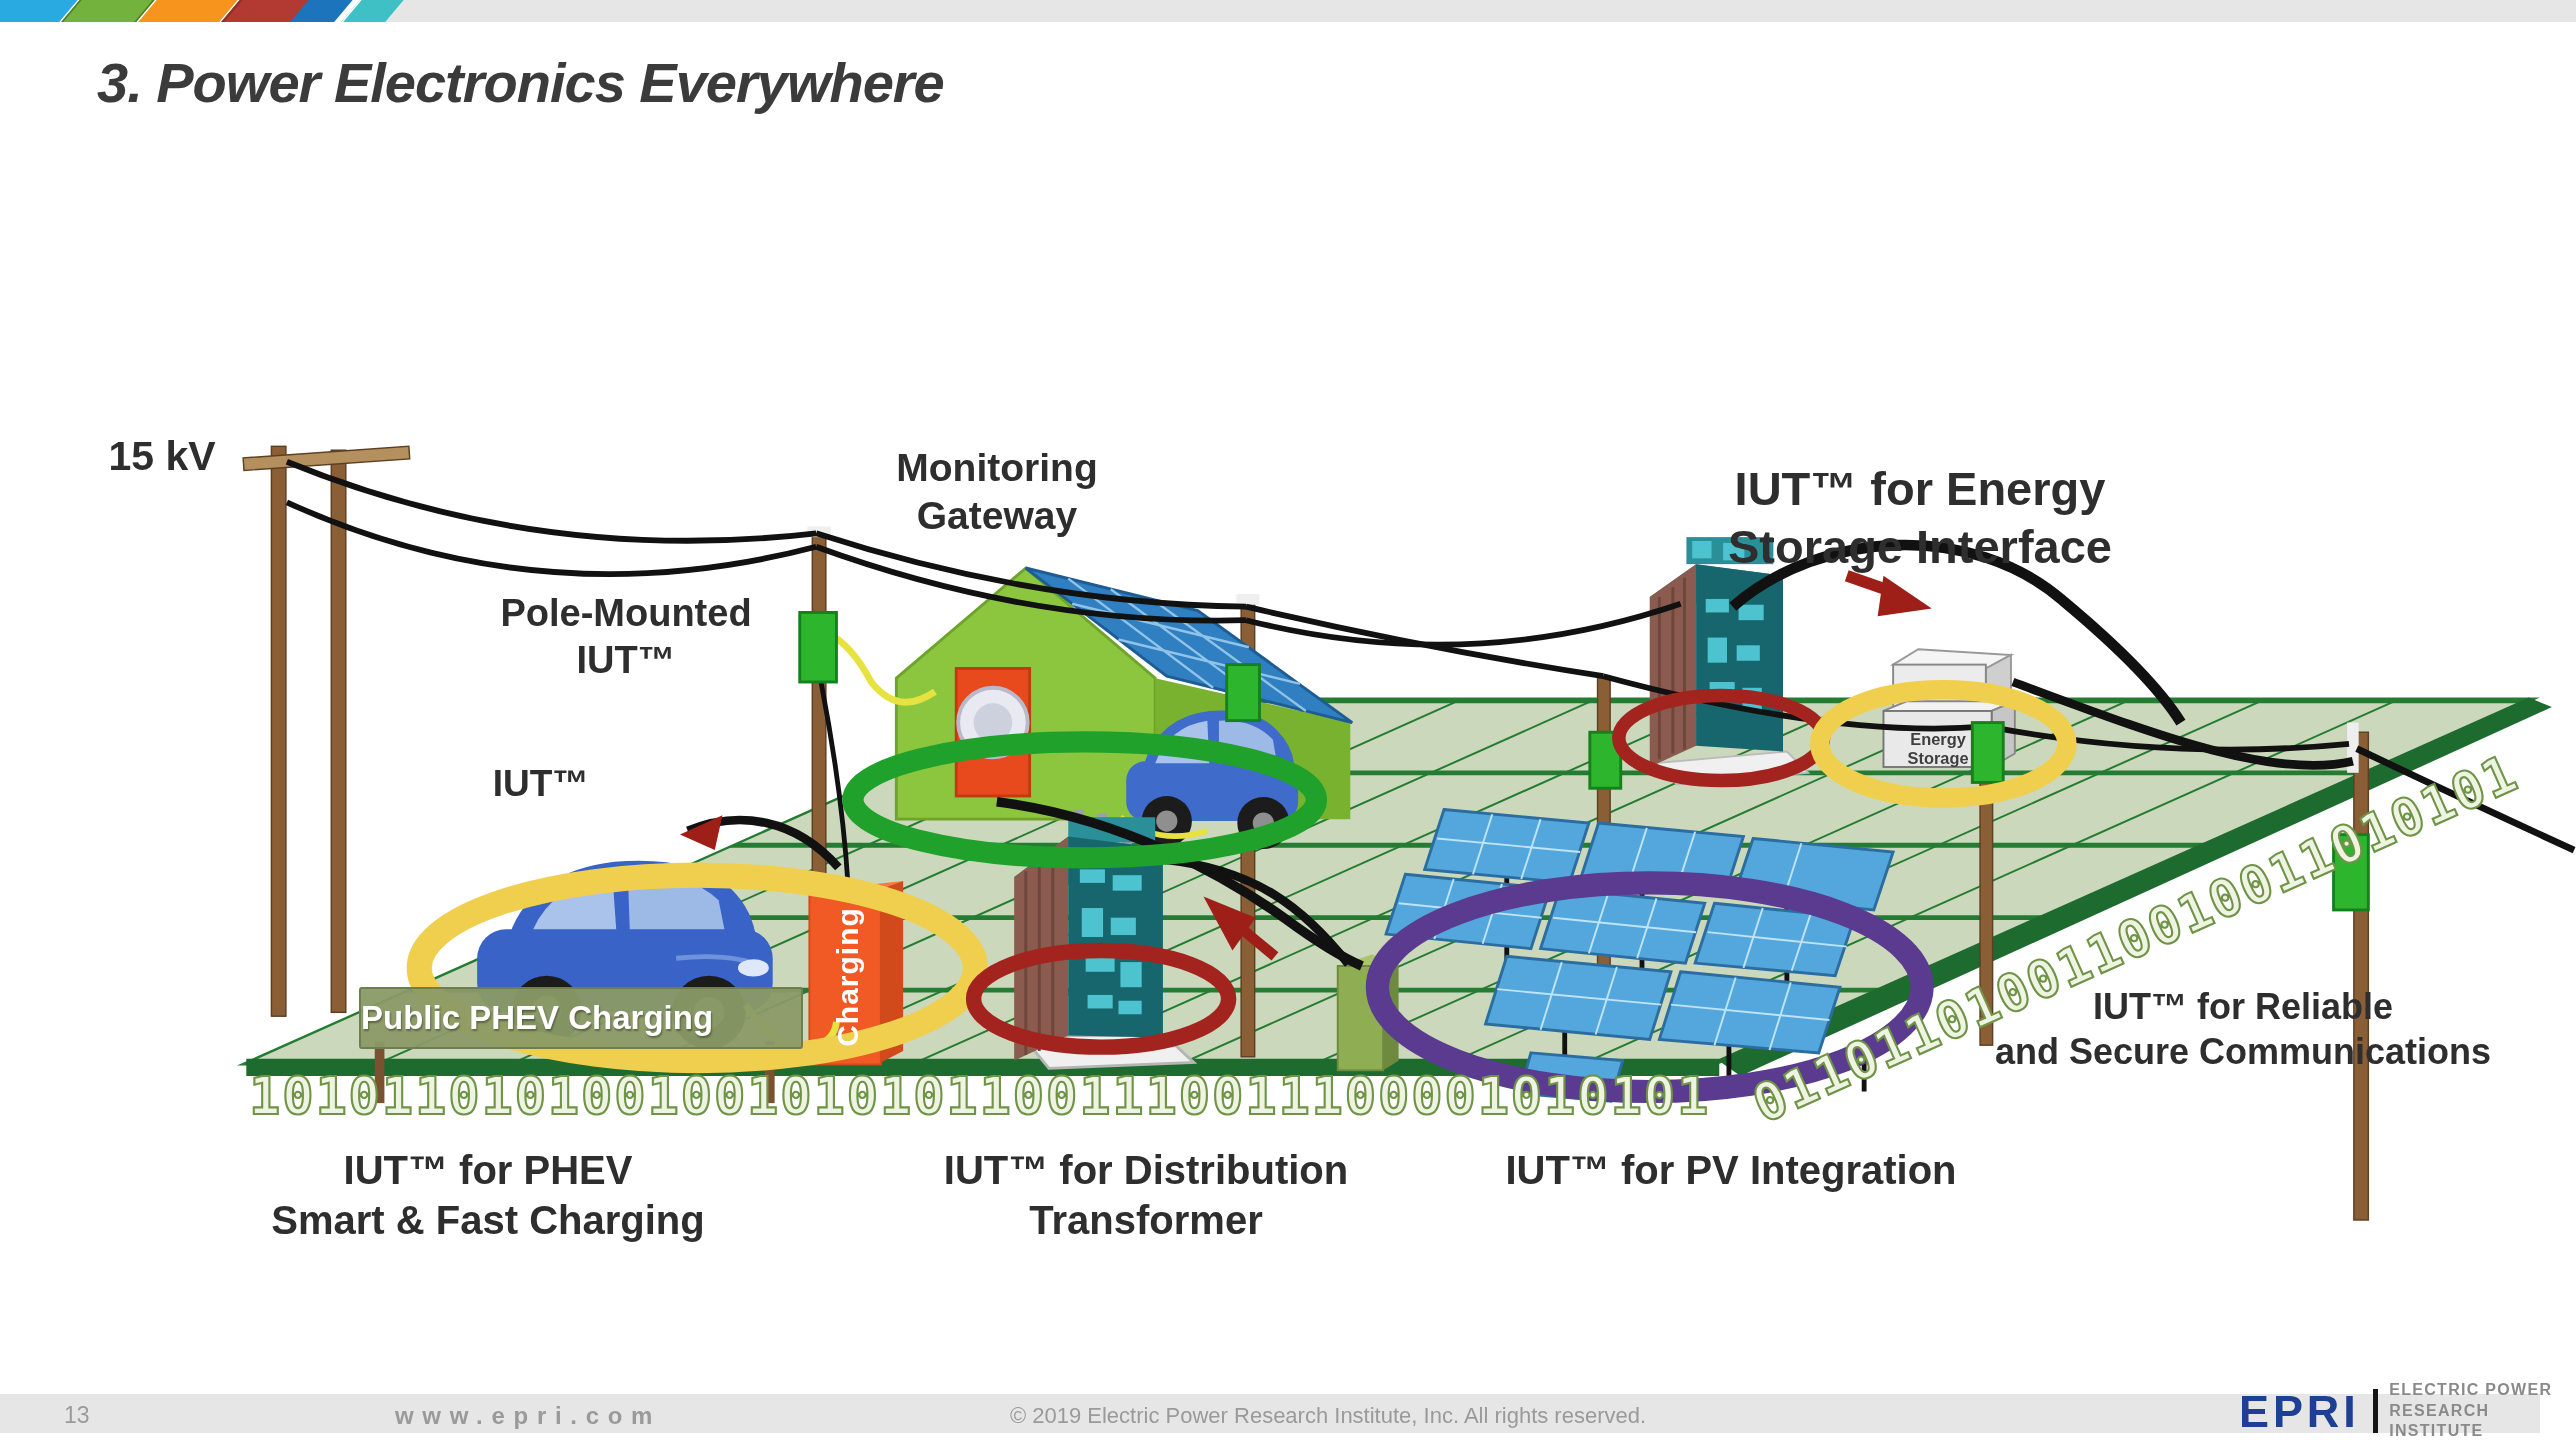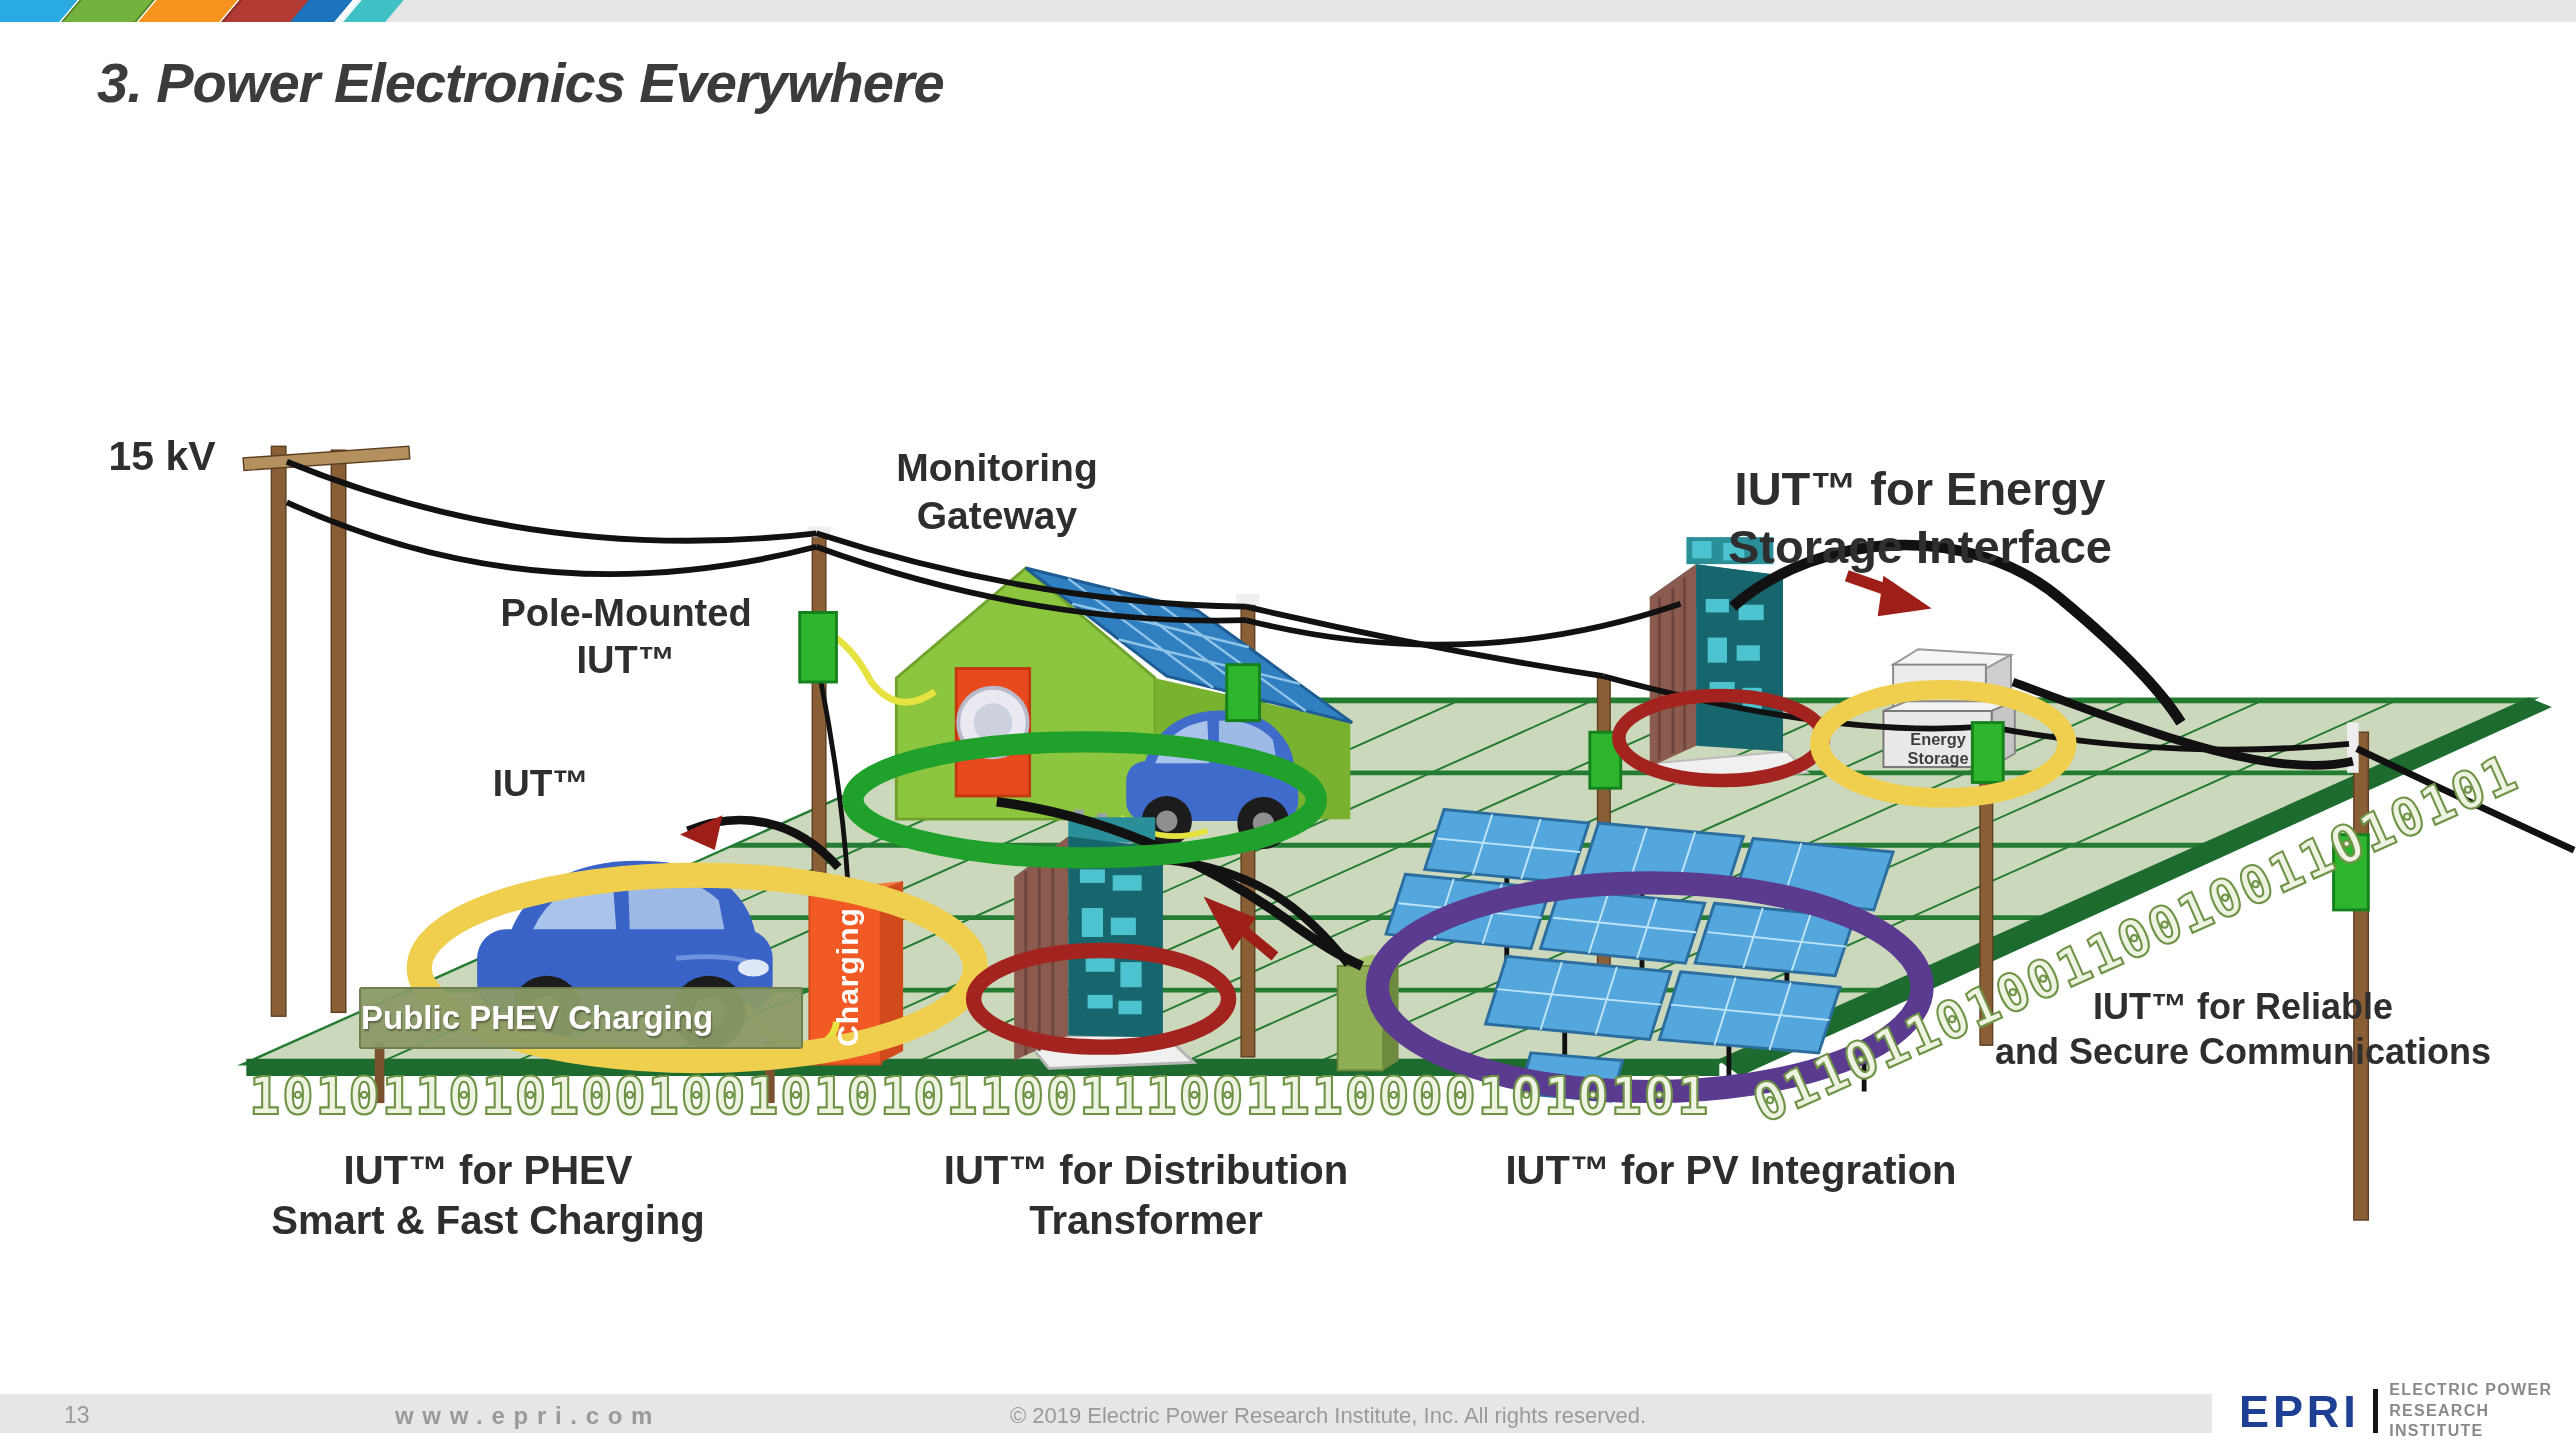--- a/index.html
+++ b/index.html
@@ -37,21 +37,21 @@
   .charging{position:absolute;left:848px;top:977px;transform:translate(-50%,-50%) rotate(-90deg);
         color:#fff;font-size:30px;font-weight:700;letter-spacing:1px;white-space:nowrap;}
   .storage-lbl{position:absolute;left:1883px;top:719px;width:110px;text-align:center;
         font-size:16.4px;font-weight:700;color:#3f3f3f;line-height:1.15;margin-top:11px;}
   .binary{position:absolute;font-family:"DejaVu Sans Mono",monospace;font-weight:700;
         font-size:52px;letter-spacing:1.9px;color:#eef3e2;
         -webkit-text-stroke:2.1px var(--binary-green);white-space:nowrap;}
   .bin-front{left:249px;top:1066px;}
   .bin-right{left:1744px;top:1080px;transform:rotate(-24deg);transform-origin:0 0;}
   
-  .footbar{position:absolute;left:0;top:1394px;width:2212px;height:39px;background:var(--footer-bar);}
+  .footbar{position:absolute;left:0;top:1394px;width:2540px;height:39px;background:var(--footer-bar);}
   .pageno{position:absolute;left:64px;top:7.7px;font-size:23px;color:var(--footer-text);}
   .weburl{position:absolute;left:528px;top:7.7px;transform:translateX(-50%);font-size:24px;
           font-weight:700;letter-spacing:8.7px;color:var(--footer-text);}
   .copyr{position:absolute;left:1288px;top:8.7px;transform:translateX(-50%);font-size:22px;
           color:var(--footer-text);margin-left:40px;}
   .logo{position:absolute;left:2239px;top:1387px;height:48px;display:flex;align-items:center;}
   .logo-acronym{font-size:45px;font-weight:700;letter-spacing:3.9px;color:var(--epri-blue);
           font-stretch:expanded;line-height:1;}
   .logo-bar{width:4.8px;height:44px;background:#151515;margin:0 11.6px 0 13.5px;}
   .logo-tag{font-size:16px;font-weight:700;color:var(--logo-gray);letter-spacing:1.3px;line-height:1.3;}

